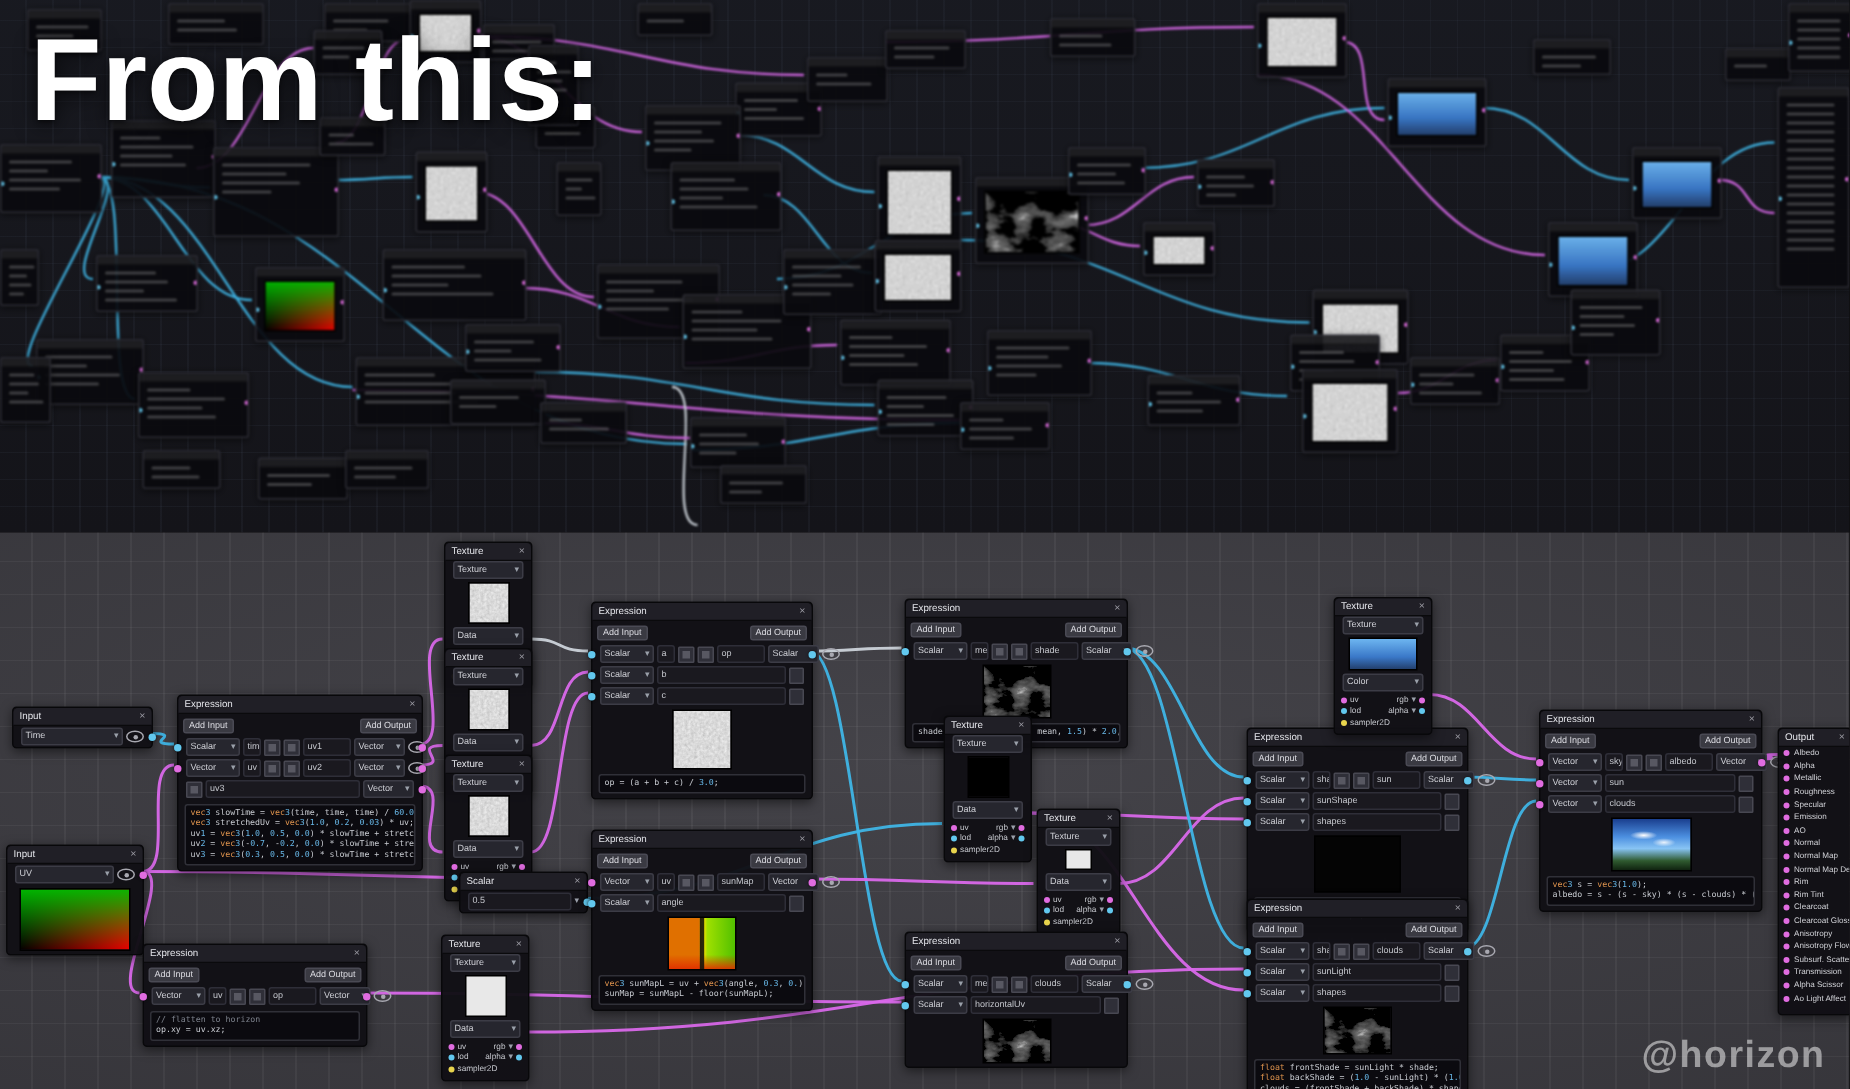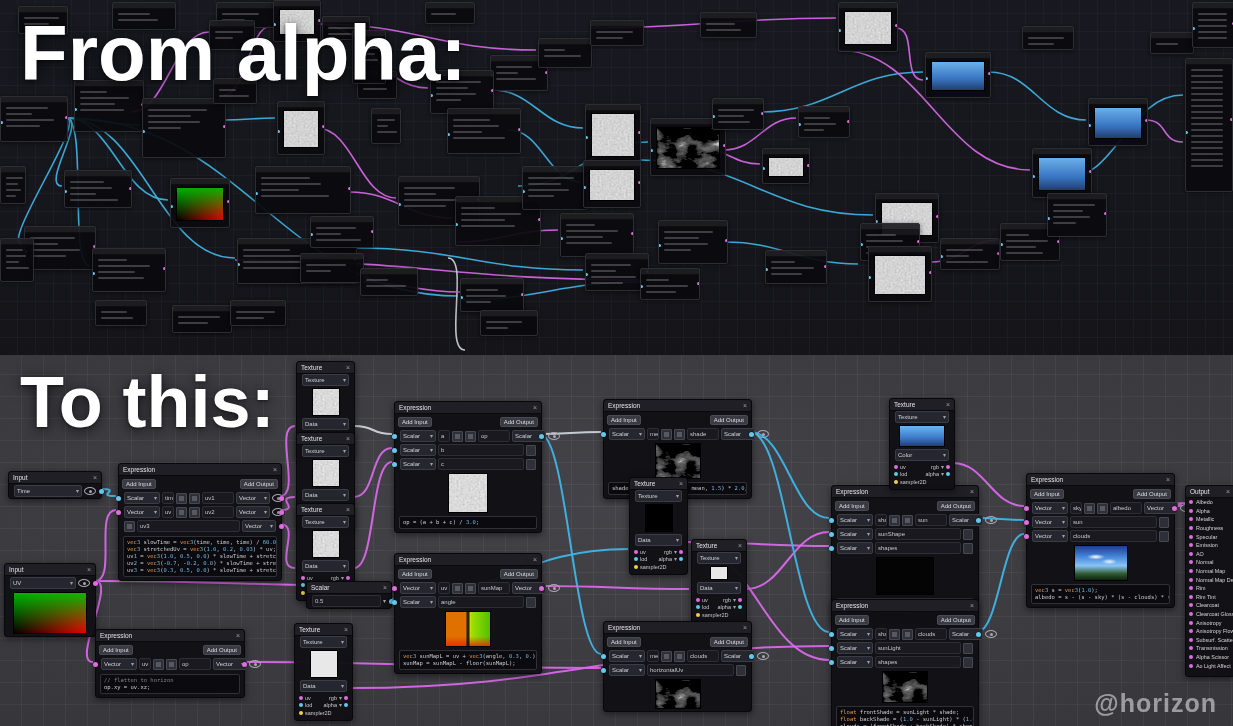--- a/index.html
+++ b/index.html
@@ -1556,22 +1556,21 @@
         <div class="orow">
           <span class="dot" style="background: rgb(224, 108, 224); flex: 0 0 4px;"></span>
           <span>Alpha Scissor</span>
         </div>
         <div class="orow">
           <span class="dot" style="background: rgb(224, 108, 224); flex: 0 0 4px;"></span>
           <span>Ao Light Affect</span>
         </div>
       </div>
     </div>
-  <div class="headline" id="h1">From alpha:</div>
-  <div class="headline" id="h2">To this:</div>
+  <div class="headline" id="h1">From this:</div>
   <div class="wm">@horizon</div>
 
   <svg width="0" height="0" style="position:absolute">
     <defs>
       <filter id="f-noise" x="0" y="0" width="100%" height="100%">
         <feTurbulence type="fractalNoise" baseFrequency="0.5" numOctaves="3" seed="7"></feTurbulence>
         <feColorMatrix type="saturate" values="0"></feColorMatrix>
         <feComponentTransfer>
           <feFuncR type="table" tableValues="0.45 0.95"></feFuncR>
             <feFuncG type="table" tableValues="0.45 0.95"></feFuncG>

